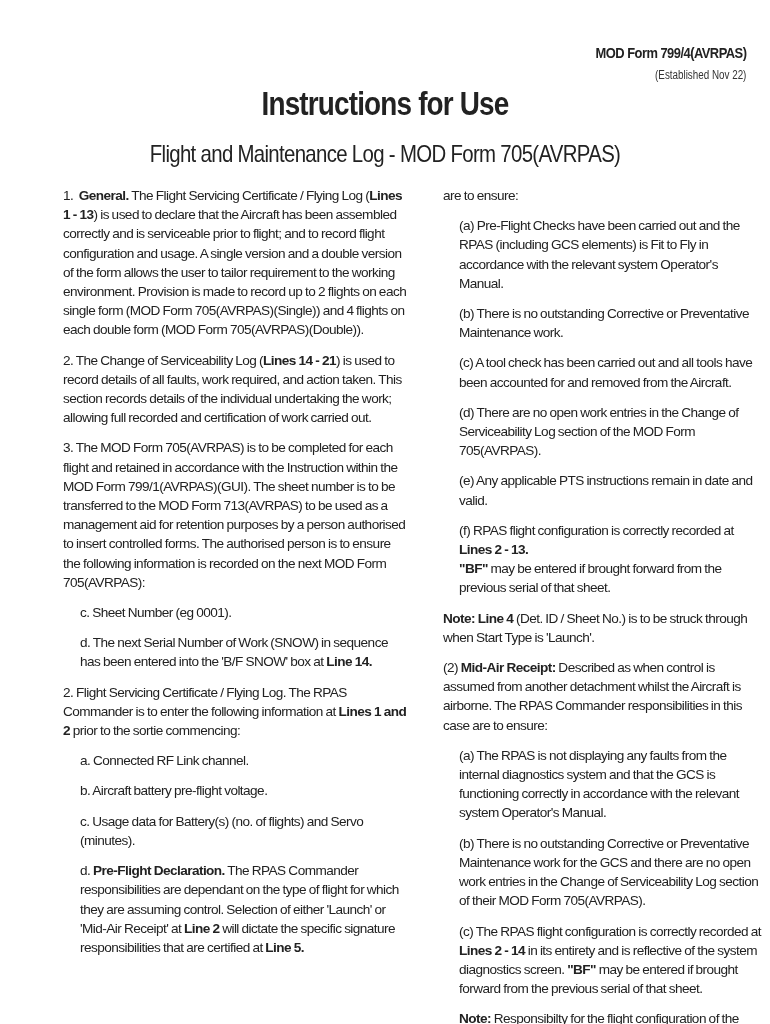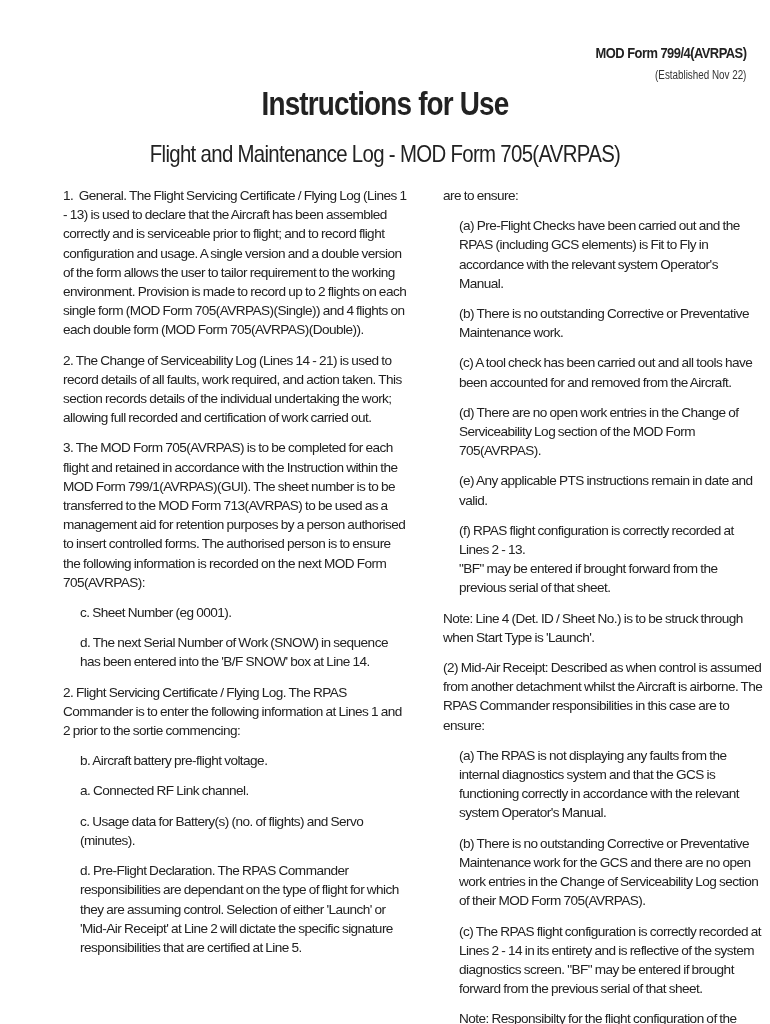--- a/index.html
+++ b/index.html
@@ -29,41 +29,41 @@
     transform: scaleX(0.85); transform-origin: center;
   }
   .col {
     position: absolute; top: 186px;
     font-size: 13.6px; line-height: 19.2px; letter-spacing: -0.55px;
     word-spacing: -0.5px;
   }
   .col-left { left: 63px; width: 345px; }
   .col-right { left: 443px; width: 320px; }
   .col p { margin: 0 0 11px 0; }
-  .col b { font-weight: normal; margin-top: 11px; }
+  .col b { font-weight: bold; margin-top: 11px; }
   .ind1 { padding-left: 17px; }
   .col-right .ind1 { padding-left: 16px; }
 </style>
 </head>
 <body>
 
 <div class="form-id">MOD Form 799/4(AVRPAS)</div>
 <div class="established">(Established Nov 22)</div>
 <h1 class="title" style="margin:0">Instructions for Use</h1>
 <div class="subtitle">Flight and Maintenance Log - MOD Form 705(AVRPAS)</div>
 
 <div class="col col-left">
   <p><span>1.</span>&nbsp;&nbsp;<b>General.</b><span> The Flight Servicing Certificate / Flying Log (</span><b>Lines 1 - 13</b><span>) is used to declare that the Aircraft has been assembled correctly and is serviceable prior to flight; and to record flight configuration and usage.  A single version and a double version of the form allows the user to tailor requirement to the working environment.  Provision is made to record up to 2 flights on each single form (MOD Form 705(AVRPAS)(Single)) and 4 flights on each double form (MOD Form 705(AVRPAS)(Double)).</span></p>
   <p><span>2.</span><span> The Change of Serviceability Log (</span><b>Lines 14 - 21</b><span>) is used to record details of all faults, work required, and action taken.  This section records details of the individual undertaking the work; allowing full recorded and certification of work carried out.</span></p>
   <p><span>3.</span><span> The MOD Form 705(AVRPAS) is to be completed for each flight and retained in accordance with the Instruction within the MOD Form 799/1(AVRPAS)(GUI).  The sheet number is to be transferred to the MOD Form 713(AVRPAS) to be used as a management aid for retention purposes by a person authorised to insert controlled forms.  The authorised person is to ensure the following information is recorded on the next MOD Form 705(AVRPAS):</span></p>
   <p class="ind1">c.  Sheet Number (eg 0001).</p>
   <p class="ind1"><span>d.  The next Serial Number of Work (SNOW) in sequence has been entered into the 'B/F SNOW' box at </span><b>Line 14.</b></p>
   <p><span>2.  Flight Servicing Certificate / Flying Log.  The RPAS Commander is to enter the following information at </span><b>Lines 1 and 2</b><span> prior to the sortie commencing:</span></p>
+  <p class="ind1">a.  Connected RF Link channel.</p>
   <p class="ind1">b.  Aircraft battery pre-flight voltage.</p>
-  <p class="ind1">a.  Connected RF Link channel.</p>
   <p class="ind1">c.  Usage data for Battery(s) (no. of flights) and Servo (minutes).</p>
   <p class="ind1"><span>d.  </span><b>Pre-Flight Declaration.</b><span>  The RPAS Commander responsibilities are dependant on the type of flight for which they are assuming control.  Selection of either 'Launch' or 'Mid-Air Receipt' at </span><b>Line 2</b><span> will dictate the specific signature responsibilities that are certified at </span><b>Line 5.</b></p>
 
 </div>
 
 <div class="col col-right">
   <p>are to ensure:</p>
   <p class="ind1">(a)  Pre-Flight Checks have been carried out and the RPAS (including GCS elements) is Fit to Fly in accordance with the relevant system Operator's Manual.</p>
   <p class="ind1">(b)  There is no outstanding Corrective or Preventative Maintenance work.</p>
   <p class="ind1">(c)  A tool check has been carried out and all tools have been accounted for and removed from the Aircraft.</p>

